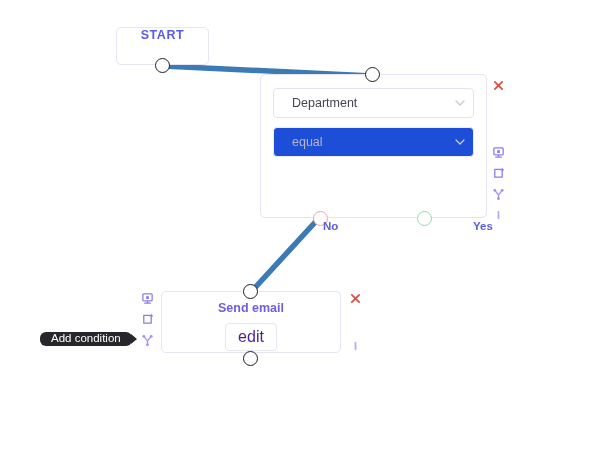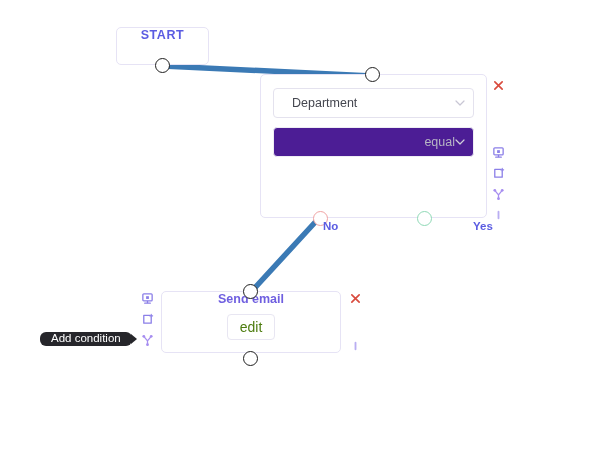--- a/index.html
+++ b/index.html
@@ -74,60 +74,59 @@
     padding: 0 18px;
     margin-bottom: 9px;
     position: relative;
   }
   .field .ftext {
     font-size: 12.5px;
     color: #44464f;
     line-height: 1;
   }
   .field.disabled {
-    background: #4c1d95;
+    background: #1d4ed8;
     border-color: #eeedf4;
-    justify-content: flex-end;
   }
   .field.disabled .ftext {
     color: #b6b5c4;
   }
   .chev {
     position: absolute;
     right: 9px;
     top: 50%;
     width: 9px;
     height: 9px;
     margin-top: -5px;
   }
   .chev svg { display: block; }
 
   
   #node-sendemail {
     left: 161px;
     top: 291px;
     width: 180px;
     height: 62px;
-    padding-top: 1px;
+    padding-top: 10px;
     text-align: center;
   }
   .node-title {
     color: #6f5fe0;
     font-size: 12.5px;
     font-weight: bold;
     line-height: 1;
     margin-bottom: 8px;
   }
   .edit-btn {
     display: inline-block;
     box-sizing: border-box;
     min-width: 44px;
     padding: 5px 12px;
-    font-size: 14px;
-    color: #4d7c0f;
+    font-size: 16px;
+    color: #4c1d95;
     background: #ffffff;
     border: 1px solid #e8e6f2;
     border-radius: 4px;
     line-height: 1;
   }
 
   
   .port {
     position: absolute;
     width: 15px;

